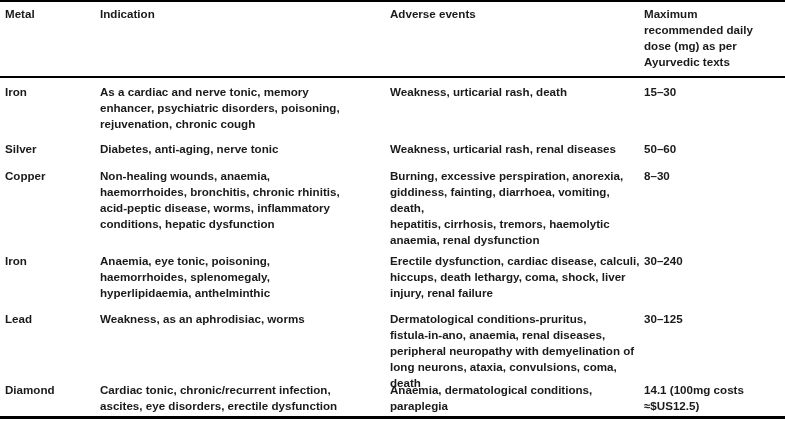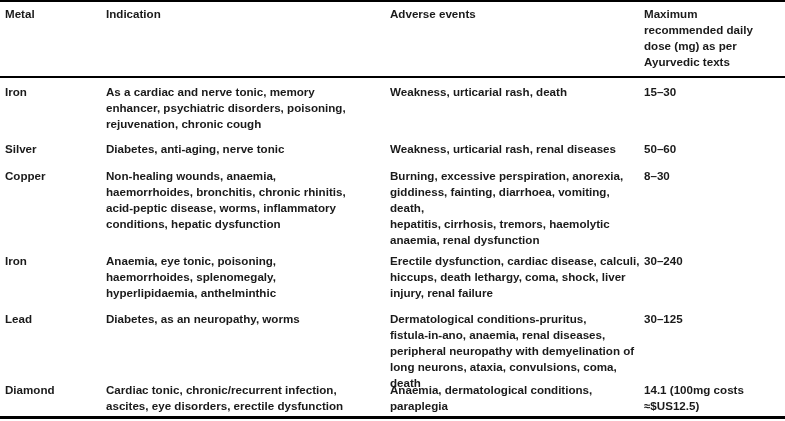--- a/index.html
+++ b/index.html
@@ -5,21 +5,21 @@
   html, body { margin: 0; padding: 0; background: #ffffff; }
   body { width: 785px; height: 421px; overflow: hidden; position: relative;
          font-family: "Liberation Sans", sans-serif; font-size: 11.6px; color: #1a1a1a; }
   .table { position: absolute; left: 0; top: 0; width: 785px; }
   .rule-top { position: absolute; left: 0; top: 0; width: 785px; height: 2px; background: #000; }
   .rule-head { position: absolute; left: 0; top: 76px; width: 785px; height: 2px; background: #000; }
   .rule-bottom { position: absolute; left: 0; top: 416px; width: 785px; height: 3px; background: #000; }
   .row { position: absolute; left: 0; width: 785px; }
   .cell { position: absolute; top: 0; line-height: 16px; white-space: pre-line; font-weight: bold; }
   .c1 { left: 5px; width: 95px; }
-  .c2 { left: 106px; width: 280px; }
+  .c2 { left: 100px; width: 280px; }
   .c3 { left: 390px; width: 250px; }
   .c4 { left: 644px; width: 140px; }
 </style>
 </head>
 <body>
 
 <div class="table">
   <div class="rule-top"></div>
 
   <div class="row" style="top:6px;">
@@ -69,21 +69,21 @@
 haemorrhoides, splenomegaly,
 hyperlipidaemia, anthelminthic</div>
     <div class="cell c3">Erectile dysfunction, cardiac disease, calculi,
 hiccups, death lethargy, coma, shock, liver
 injury, renal failure</div>
     <div class="cell c4">30–240</div>
   </div>
 
   <div class="row" style="top:311px;">
     <div class="cell c1">Lead</div>
-    <div class="cell c2">Diabetes, as an neuropathy, worms</div>
+    <div class="cell c2">Weakness, as an aphrodisiac, worms</div>
     <div class="cell c3">Dermatological conditions-pruritus,
 fistula-in-ano, anaemia, renal diseases,
 peripheral neuropathy with demyelination of
 long neurons, ataxia, convulsions, coma, death</div>
     <div class="cell c4">30–125</div>
   </div>
 
   <div class="row" style="top:382px;">
     <div class="cell c1">Diamond</div>
     <div class="cell c2">Cardiac tonic, chronic/recurrent infection,

